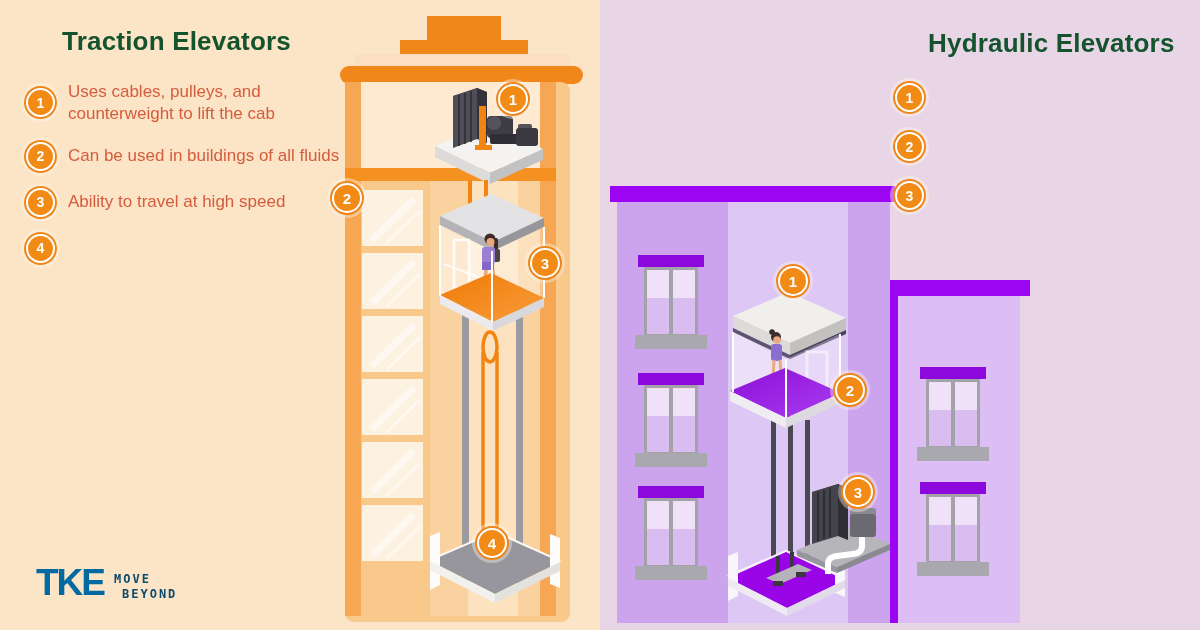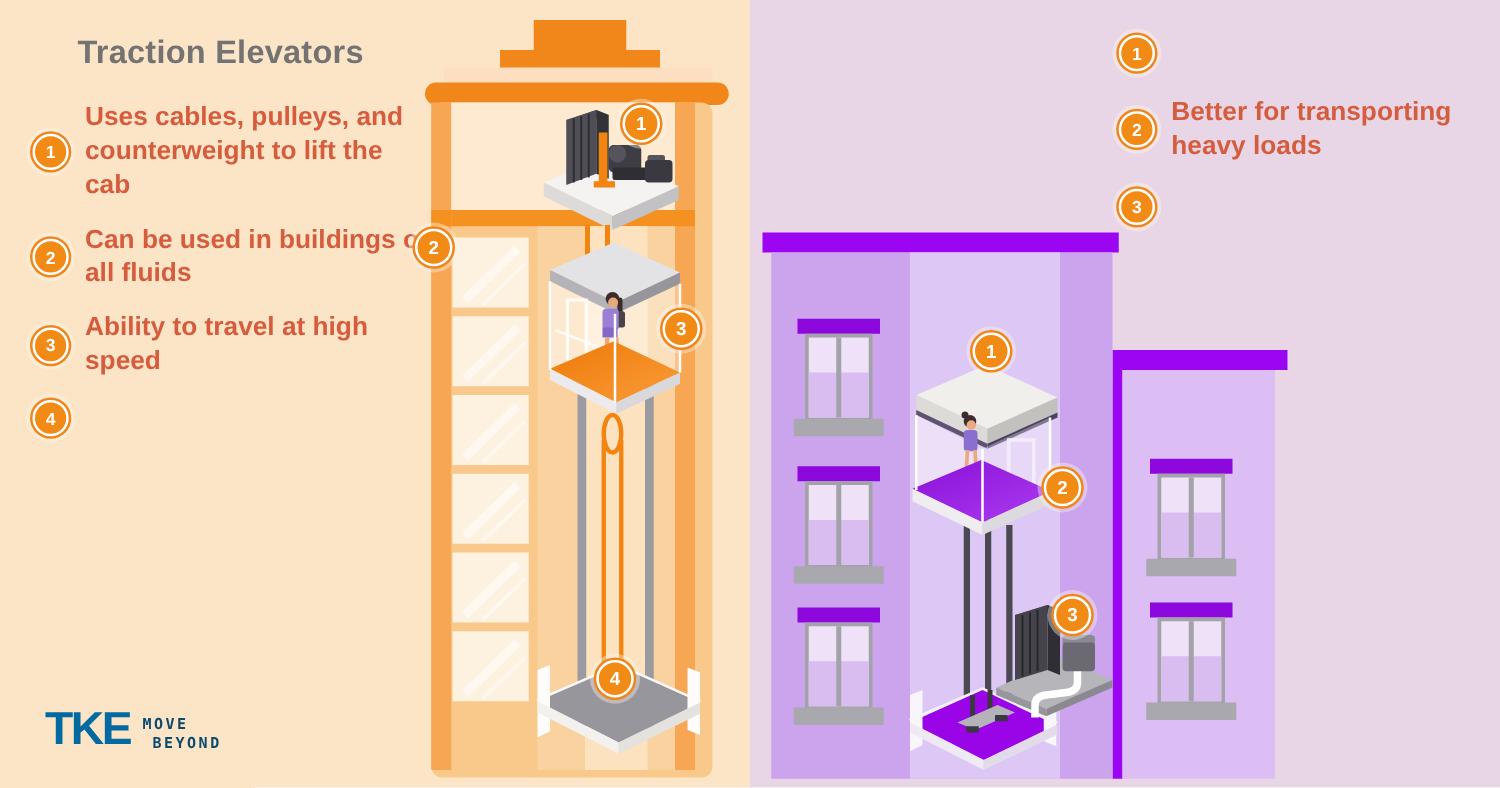--- a/index.html
+++ b/index.html
@@ -6,34 +6,34 @@
   .stage{position:relative;width:1200px;height:630px;overflow:hidden;
          font-family:"Liberation Sans",sans-serif;}
   .half{position:absolute;top:0;height:630px;width:600px;}
   .half.left{left:0;background:#fce4c7;}
   .half.right{left:600px;background:#e8d6e7;}
   svg{position:absolute;top:0;display:block;}
   #traction-art{left:330px;width:260px;height:630px;}
   #hydraulic-art{left:600px;width:450px;height:630px;}
 
   .panel{position:absolute;z-index:5;}
-  .panel h1{margin:0 0 24px 0;font-size:26px;font-weight:bold;color:#737373;letter-spacing:.2px;}
+  .panel h1{margin:0 0 24px 0;font-size:26px;font-weight:bold;color:#14532d;letter-spacing:.2px;}
   .panel.left-panel{left:26px;top:26px;width:320px;}
   .panel.left-panel h1{margin-left:36px;}
   .panel.right-panel{left:880px;top:28px;width:310px;}
   .panel.right-panel h1{margin-left:48px;}
   .feature-list{list-style:none;margin:0;padding:0;}
   .panel.right-panel .feature-list{padding-left:15px;}
   .feature-list li{display:flex;align-items:center;margin-bottom:17px;}
   .panel.right-panel .feature-list li{margin-bottom:20px;}
   .num-badge{flex:none;width:25px;height:25px;margin-right:13px;border-radius:50%;
      background:#f28a16;border:2px solid #fff;
      box-shadow:0 0 0 2px #ef861c,0 0 0 5px rgba(255,244,228,.45);
      color:#fff;font-size:14px;font-weight:bold;display:flex;align-items:center;justify-content:center;}
-  .item-text{font-size:21px;font-weight:bold;color:#d55c3c;line-height:1.28;white-space:pre-line;}
+  .item-text{font-size:17px;font-weight:normal;color:#d55c3c;line-height:1.28;white-space:pre-line;}
 
   .dbadge{position:absolute;z-index:6;width:26px;height:26px;border-radius:50%;
      transform:translate(-50%,-50%);background:#f28a16;border:2px solid #fff;
      box-shadow:0 0 0 2px #ef861c,0 0 0 5px rgba(255,248,238,.4),0 2px 4px rgba(120,60,0,.18);
      color:#fff;font-size:15px;font-weight:bold;display:flex;align-items:center;justify-content:center;}
 
   .brand{position:absolute;left:36px;top:564px;z-index:5;display:flex;align-items:flex-start;}
   .brand .logo{font-size:37px;font-weight:900;letter-spacing:-2px;color:#0369a1;line-height:1;}
   .brand .tagline{margin-left:10px;margin-top:8px;font-family:"DejaVu Sans Mono",monospace;
      font-weight:bold;font-size:12px;letter-spacing:2px;color:#0c4a6e;line-height:1.25;}
@@ -291,27 +291,27 @@
         <span class="num-badge">3</span>
         <span class="item-text">Ability to travel at high speed</span>
       </li>
       <li>
         <span class="num-badge">4</span>
       </li>
     </ul>
   </div>
 
   <div class="panel right-panel">
+    <h1>Hydraulic Elevators</h1>
     <ul class="feature-list">
       <li>
         <span class="num-badge">1</span>
       </li>
       <li>
         <span class="num-badge">2</span>
-        <span class="item-text">Better for transporting heavy loads</span>
       </li>
       <li>
         <span class="num-badge">3</span>
       </li>
     </ul>
   </div>
 
   <div class="brand">
     <span class="logo">TKE</span>
     <span class="tagline">

